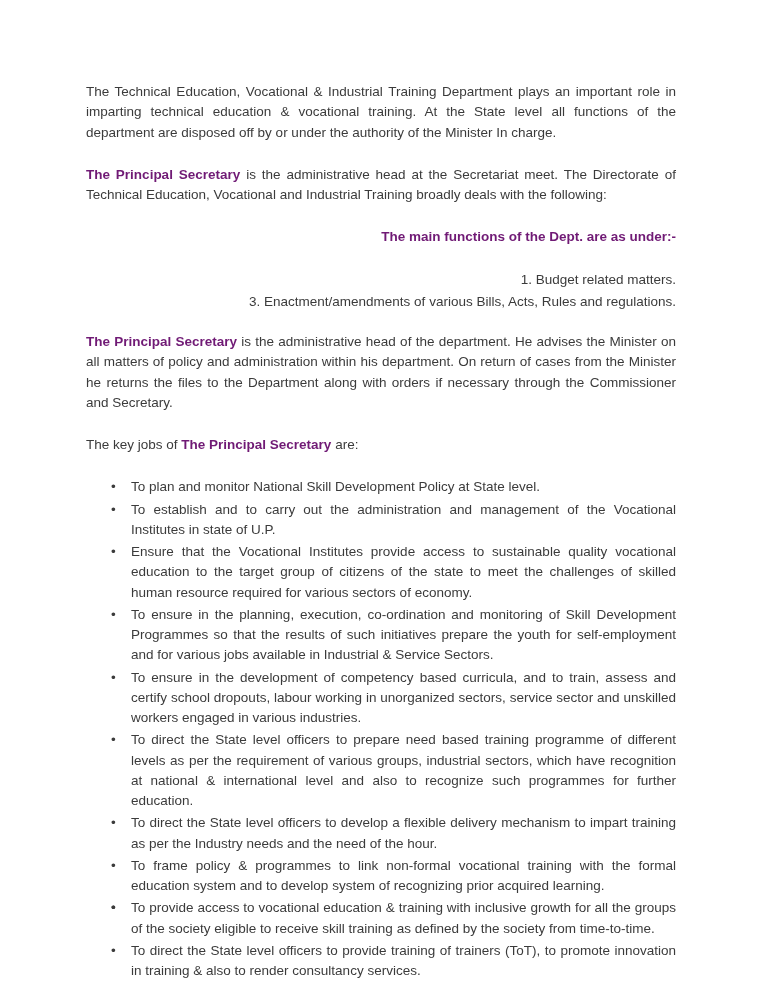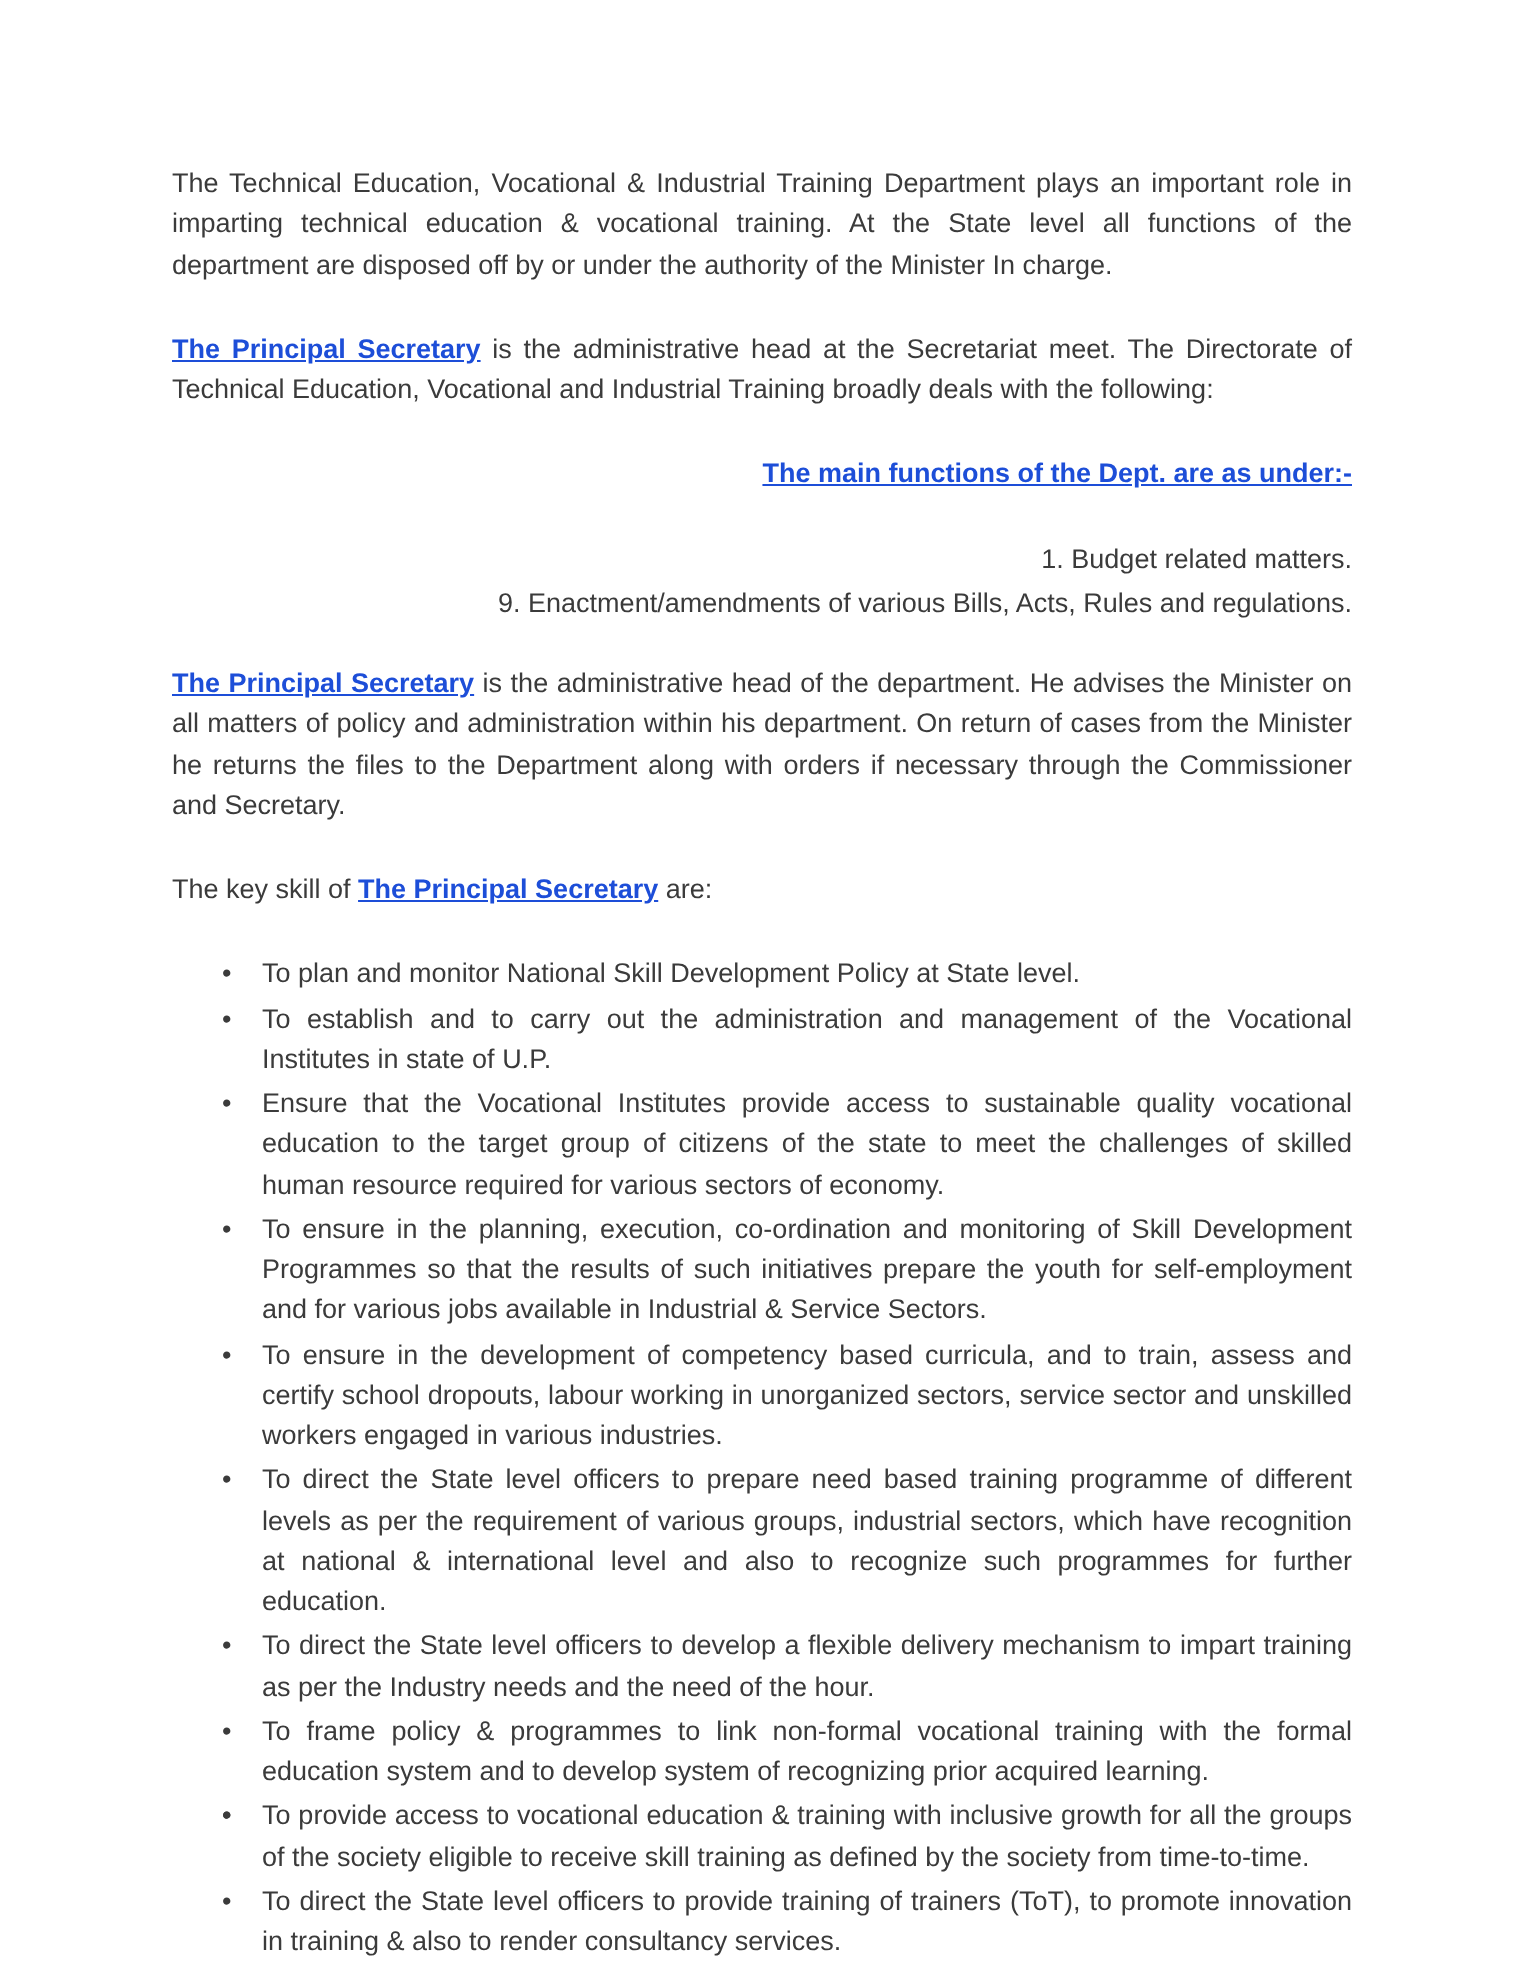--- a/index.html
+++ b/index.html
@@ -11,21 +11,21 @@
   .page {
     width: 768px;
     min-height: 994px;
     background: #ffffff;
     padding: 66px 92px 40px 86px;
     color: #3b3b3b;
     font-size: 13.5px;
     line-height: 1.5;
   }
   .block { text-align: justify; }
-  .b { font-weight: bold; color: #1d4ed8; text-decoration: underline; }
+  .b { font-weight: bold; color: #701a75; }
   .para { margin-bottom: 22px; margin-top: 16px; }
   .heading { margin-bottom: 22px; font-weight: bold; color: #2f2f2f; text-align: right; }
   .line { margin-bottom: 2px; text-align: right; }
   .line + .para { margin-top: 20px; }
   .para + .bullet { margin-top: 20px; }
   .bullet {
     position: relative;
     padding-left: 45px;
     margin-bottom: 2px;
   }
@@ -37,23 +37,23 @@
 </style>
 </head>
 <body>
 
 <div class="page">
   <div id="doc-body">
       <div class="block para"><span>The Technical Education, Vocational &amp; Industrial Training Department plays an important role in imparting technical education &amp; vocational training. At the State level all functions of the department are disposed off by or under the authority of the Minister In charge.</span></div>
       <div class="block para"><span class="b">The Principal Secretary</span><span> is the administrative head at the Secretariat meet. The Directorate of Technical Education, Vocational and Industrial Training broadly deals with the following:</span></div>
       <div class="block heading"><span class="b">The main functions of the Dept. are as under:-</span></div>
       <div class="block line"><span>1. Budget related matters.</span></div>
-      <div class="block line"><span>9. Enactment/amendments of various Bills, Acts, Rules and regulations.</span></div>
+      <div class="block line"><span>3. Enactment/amendments of various Bills, Acts, Rules and regulations.</span></div>
       <div class="block para"><span class="b">The Principal Secretary</span><span> is the administrative head of the department. He advises the Minister on all matters of policy and administration within his department. On return of cases from the Minister he returns the files to the Department along with orders if necessary through the Commissioner and Secretary.</span></div>
-      <div class="block para"><span>The key skill of </span><span class="b">The Principal Secretary</span><span> are:</span></div>
+      <div class="block para"><span>The key jobs of </span><span class="b">The Principal Secretary</span><span> are:</span></div>
       <div class="block bullet"><span class="marker">•</span><span><span>To plan and monitor National Skill Development Policy at State level.</span></span></div>
       <div class="block bullet"><span class="marker">•</span><span><span>To establish and to carry out the administration and management of the Vocational Institutes in state of U.P.</span></span></div>
       <div class="block bullet"><span class="marker">•</span><span><span>Ensure that the Vocational Institutes provide access to sustainable quality vocational education to the target group of citizens of the state to meet the challenges of skilled human resource required for various sectors of economy.</span></span></div>
       <div class="block bullet"><span class="marker">•</span><span><span>To ensure in the planning, execution, co-ordination and monitoring of Skill Development Programmes so that the results of such initiatives prepare the youth for self-employment and for various jobs available in Industrial &amp; Service Sectors.</span></span></div>
       <div class="block bullet"><span class="marker">•</span><span><span>To ensure in the development of competency based curricula, and to train, assess and certify school dropouts, labour working in unorganized sectors, service sector and unskilled workers engaged in various industries.</span></span></div>
       <div class="block bullet"><span class="marker">•</span><span><span>To direct the State level officers to prepare need based training programme of different levels as per the requirement of various groups, industrial sectors, which have recognition at national &amp; international level and also to recognize such programmes for further education.</span></span></div>
       <div class="block bullet"><span class="marker">•</span><span><span>To direct the State level officers to develop a flexible delivery mechanism to impart training as per the Industry needs and the need of the hour.</span></span></div>
       <div class="block bullet"><span class="marker">•</span><span><span>To frame policy &amp; programmes to link non-formal vocational training with the formal education system and to develop system of recognizing prior acquired learning.</span></span></div>
       <div class="block bullet"><span class="marker">•</span></div>
       <div class="block bullet"><span class="marker">•</span><span><span>To provide access to vocational education &amp; training with inclusive growth for all the groups of the society eligible to receive skill training as defined by the society from time-to-time.</span></span></div>

